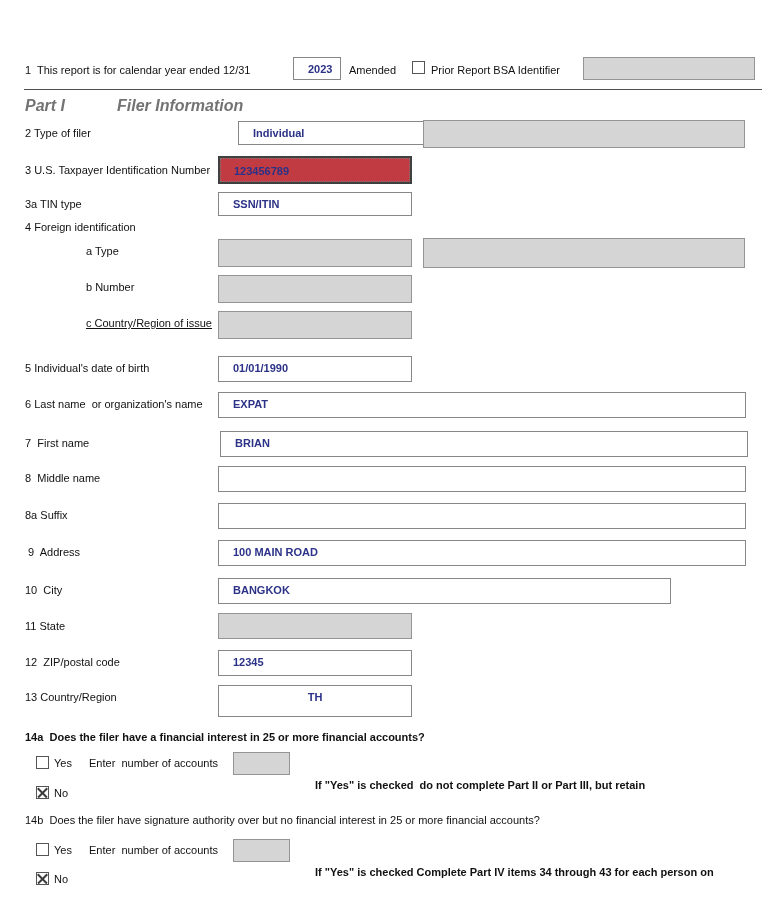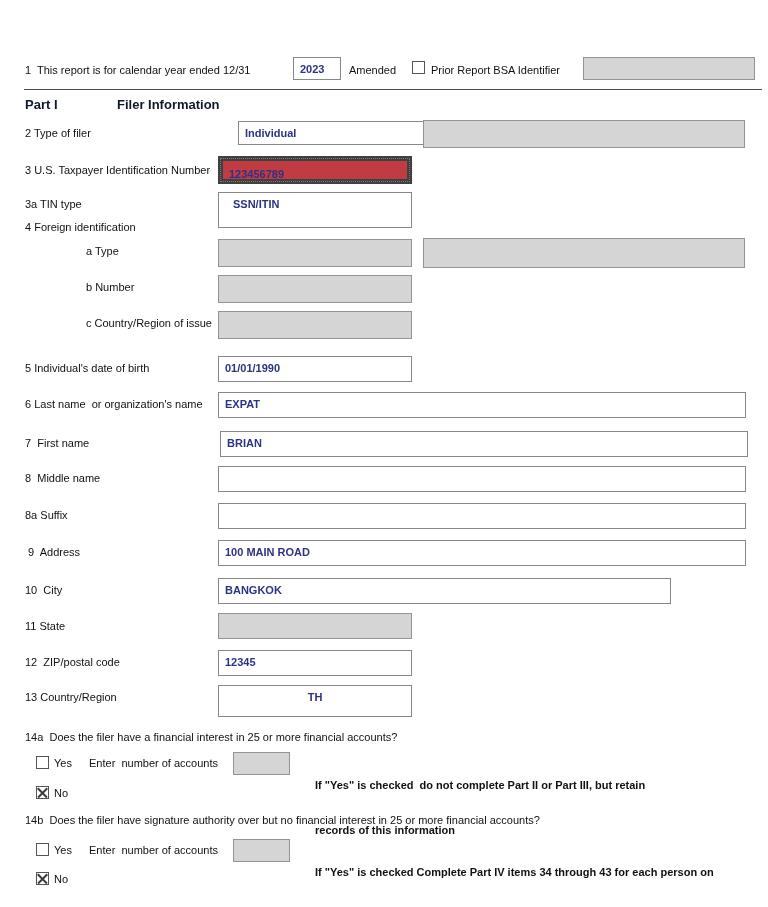--- a/index.html
+++ b/index.html
@@ -1,26 +1,26 @@
 <!DOCTYPE html>
 <html><head>
 <meta charset="utf-8">
 <style>
   html,body{margin:0;padding:0;background:#fff;}
   .page{position:relative;width:768px;height:907px;background:#ffffff;
         font-family:"Liberation Sans", sans-serif;overflow:hidden;}
   .lbl{position:absolute;font-size:11px;color:#111;white-space:pre;}
   .field{position:absolute;box-sizing:border-box;border:1px solid #878787;background:#fff;
-         font-size:11px;font-weight:bold;color:#2b3287;padding:5px 6px;white-space:pre;overflow:hidden;}
+         font-size:11px;font-weight:bold;color:#2b3287;padding:5px 14px;white-space:pre;overflow:hidden;}
   .field.gray{background:#d5d5d5;border:1px solid #949494;}
-  .field.red{background:#c13b42;border:5px solid #404040;outline:1px dotted #7a7a7a;outline-offset:-3px;}
+  .field.red{background:#c13b42;border:2px solid #404040;outline:1px dotted #7a7a7a;outline-offset:-3px;}
   .field.center{text-align:center;}
   .field.pad14{padding-left:14px;}
   .hr{position:absolute;left:24px;right:6px;height:0;border-top:1.5px solid #4d4d4d;}
-  .part-head{position:absolute;font-size:13px;font-weight:bold;color:#0f172a;white-space:pre;}
+  .part-head{position:absolute;font-size:16px;font-weight:bold;color:#737373;white-space:pre;font-style:italic;}
   .cb{position:absolute;width:13px;height:13px;box-sizing:border-box;border:1.5px solid #555;background:#fff;}
   .cb.checked::before,.cb.checked::after{content:"";position:absolute;left:-1px;top:4.5px;width:13px;height:1.5px;background:#3c3c3c;}
   .cb.checked::before{transform:rotate(45deg);}
   .cb.checked::after{transform:rotate(-45deg);}
   .note{position:absolute;font-size:11px;font-weight:bold;color:#111;line-height:15px;white-space:pre;}
   .q{position:absolute;font-size:11px;color:#111;white-space:pre;}
 </style>
 </head>
 <body>
 
@@ -39,32 +39,32 @@
   <span class="part-head" style="left:93px;top:97px;padding-left:24px;">Filer Information</span>
 
   <span class="lbl" style="left:25px;top:127px;">2 Type of filer</span>
   <div class="field" style="left:218px;top:121px;width:194px;height:24px;margin-left:20px;">Individual</div>
   <div class="field gray" style="left:423px;top:120px;width:322px;height:28px;"></div>
 
   <span class="lbl" style="left:25px;top:164px;">3 U.S. Taxpayer Identification Number</span>
   <div class="field red" style="left:218px;top:156px;width:194px;height:28px;padding-top:7px;">123456789</div>
 
   <span class="lbl" style="left:25px;top:198px;">3a TIN type</span>
-  <div class="field pad14" style="left:218px;top:192px;width:194px;height:36px;">SSN/ITIN</div>
+  <div class="field pad14" style="left:218px;top:192px;width:194px;height:24px;">SSN/ITIN</div>
 
   <span class="lbl" style="left:25px;top:221px;">4 Foreign identification</span>
 
   <span class="lbl" style="left:86px;top:245px;">a Type</span>
   <div class="field gray" style="left:218px;top:239px;width:194px;height:28px;"></div>
   <div class="field gray" style="left:423px;top:238px;width:322px;height:30px;"></div>
 
   <span class="lbl" style="left:86px;top:281px;">b Number</span>
   <div class="field gray" style="left:218px;top:275px;width:194px;height:28px;"></div>
 
-  <span class="lbl" style="left:86px;top:317px;">c Country/Region of issue</span>
+  <span class="lbl" style="left:86px;top:317px;text-decoration:underline;">c Country/Region of issue</span>
   <div class="field gray" style="left:218px;top:311px;width:194px;height:28px;"></div>
 
   <span class="lbl" style="left:25px;top:362px;">5 Individual's date of birth</span>
   <div class="field" style="left:218px;top:356px;width:194px;height:26px;">01/01/1990</div>
 
   <span class="lbl" style="left:25px;top:398px;">6 Last name  or organization's name</span>
   <div class="field" style="left:218px;top:392px;width:528px;height:26px;">EXPAT</div>
 
   <span class="lbl" style="left:25px;top:437px;">7  First name</span>
   <div class="field" style="left:220px;top:431px;width:528px;height:26px;">BRIAN</div>
@@ -83,28 +83,27 @@
 
   <span class="lbl" style="left:25px;top:620px;">11 State</span>
   <div class="field gray" style="left:218px;top:613px;width:194px;height:26px;"></div>
 
   <span class="lbl" style="left:25px;top:656px;">12  ZIP/postal code</span>
   <div class="field" style="left:218px;top:650px;width:194px;height:26px;">12345</div>
 
   <span class="lbl" style="left:25px;top:691px;">13 Country/Region</span>
   <div class="field center" style="left:218px;top:685px;width:194px;height:32px;">TH</div>
 
-  <span class="q" style="left:25px;top:731px;">14a  Does the filer have a financial interest in 25 or more financial accounts?</span>
+  <span class="q" style="left:25px;top:731px;font-weight:bold;">14a  Does the filer have a financial interest in 25 or more financial accounts?</span>
   <div class="cb" style="left:36px;top:756px;"></div>
   <span class="lbl" style="left:54px;top:757px;">Yes</span>
   <span class="lbl" style="left:89px;top:757px;">Enter  number of accounts</span>
   <div class="field gray" style="left:233px;top:752px;width:57px;height:23px;"></div>
   <div class="note" style="left:315px;top:748px;">
     <div>If "Yes" is checked  do not complete Part II or Part III, but retain</div>
-    <div>records of this information</div>
   </div>
   <div class="cb checked" style="left:36px;top:786px;"></div>
   <span class="lbl" style="left:54px;top:787px;">No</span>
 
   <span class="q" style="left:25px;top:814px;">14b  Does the filer have signature authority over but no financial interest in 25 or more financial accounts?</span>
   <div class="cb" style="left:36px;top:843px;"></div>
   <span class="lbl" style="left:54px;top:844px;">Yes</span>
   <span class="lbl" style="left:89px;top:844px;">Enter  number of accounts</span>
   <div class="field gray" style="left:233px;top:839px;width:57px;height:23px;"></div>
   <div class="note" style="left:315px;top:835px;">

